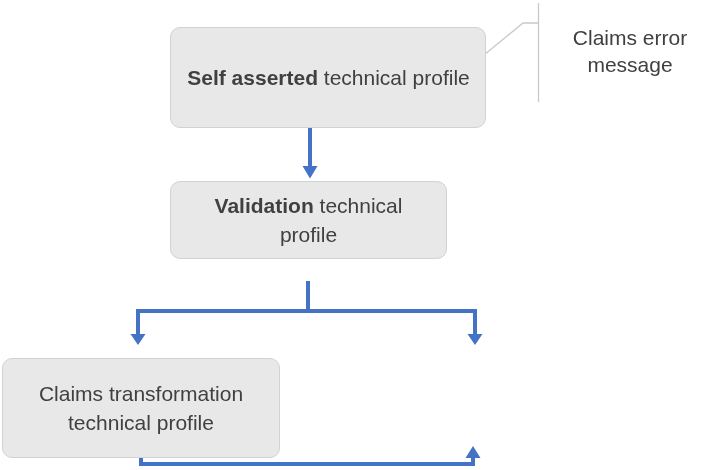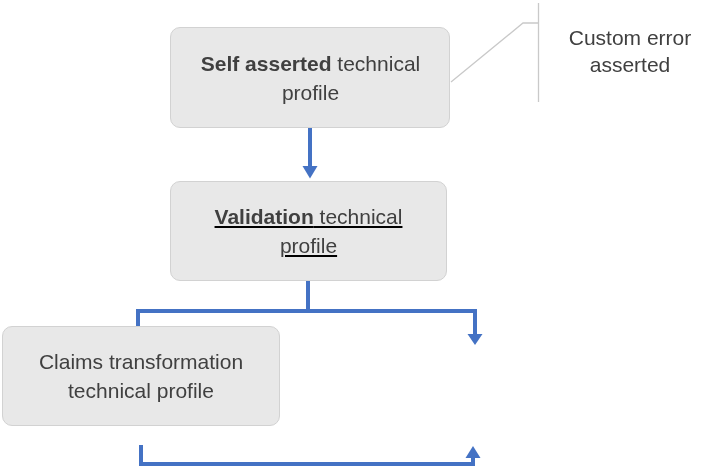--- a/index.html
+++ b/index.html
@@ -42,23 +42,23 @@
     padding: 0 14px;
   }
   .node-text {
     margin: 0;
     font-size: 21px;
     line-height: 29px;
     color: var(--text);
     font-weight: 400;
   }
   .node-text b { font-weight: 700; }
-  .node-self-asserted  { left: 170px; top: 27px;  width: 280px; height: 101px; padding-left: 15px; }
-  .node-validation     { left: 170px; top: 181px; width: 277px; height: 100px; text-decoration: underline; }
-  .node-claims-tp      { left: 2px;   top: 326px; width: 278px; height: 100px; }
+  .node-self-asserted  { left: 170px; top: 27px;  width: 316px; height: 101px; padding-left: 15px; }
+  .node-validation     { left: 170px; top: 181px; width: 277px; height: 78px; }
+  .node-claims-tp      { left: 2px;   top: 358px; width: 278px; height: 100px; }
   .node-claims-transform { left: 337px; top: 345px; width: 276px; height: 100px; }
   .callout-text {
     position: absolute;
     left: 545px;
     top: 24px;
     width: 170px;
     text-align: center;
     font-size: 21px;
     line-height: 27px;
     color: var(--text);
@@ -100,15 +100,15 @@
 
   <div class="node node-validation">
     <p class="node-text"><b>Validation</b><span> technical profile</span></p>
   </div>
 
   <div class="node node-claims-tp">
     <p class="node-text"><b></b><span>Claims transformation technical profile</span></p>
   </div>
 
 
-  <div class="callout-text">Custom error asserted</div>
+  <div class="callout-text">Claims error message</div>
 
 </div>
 
 </body></html>

